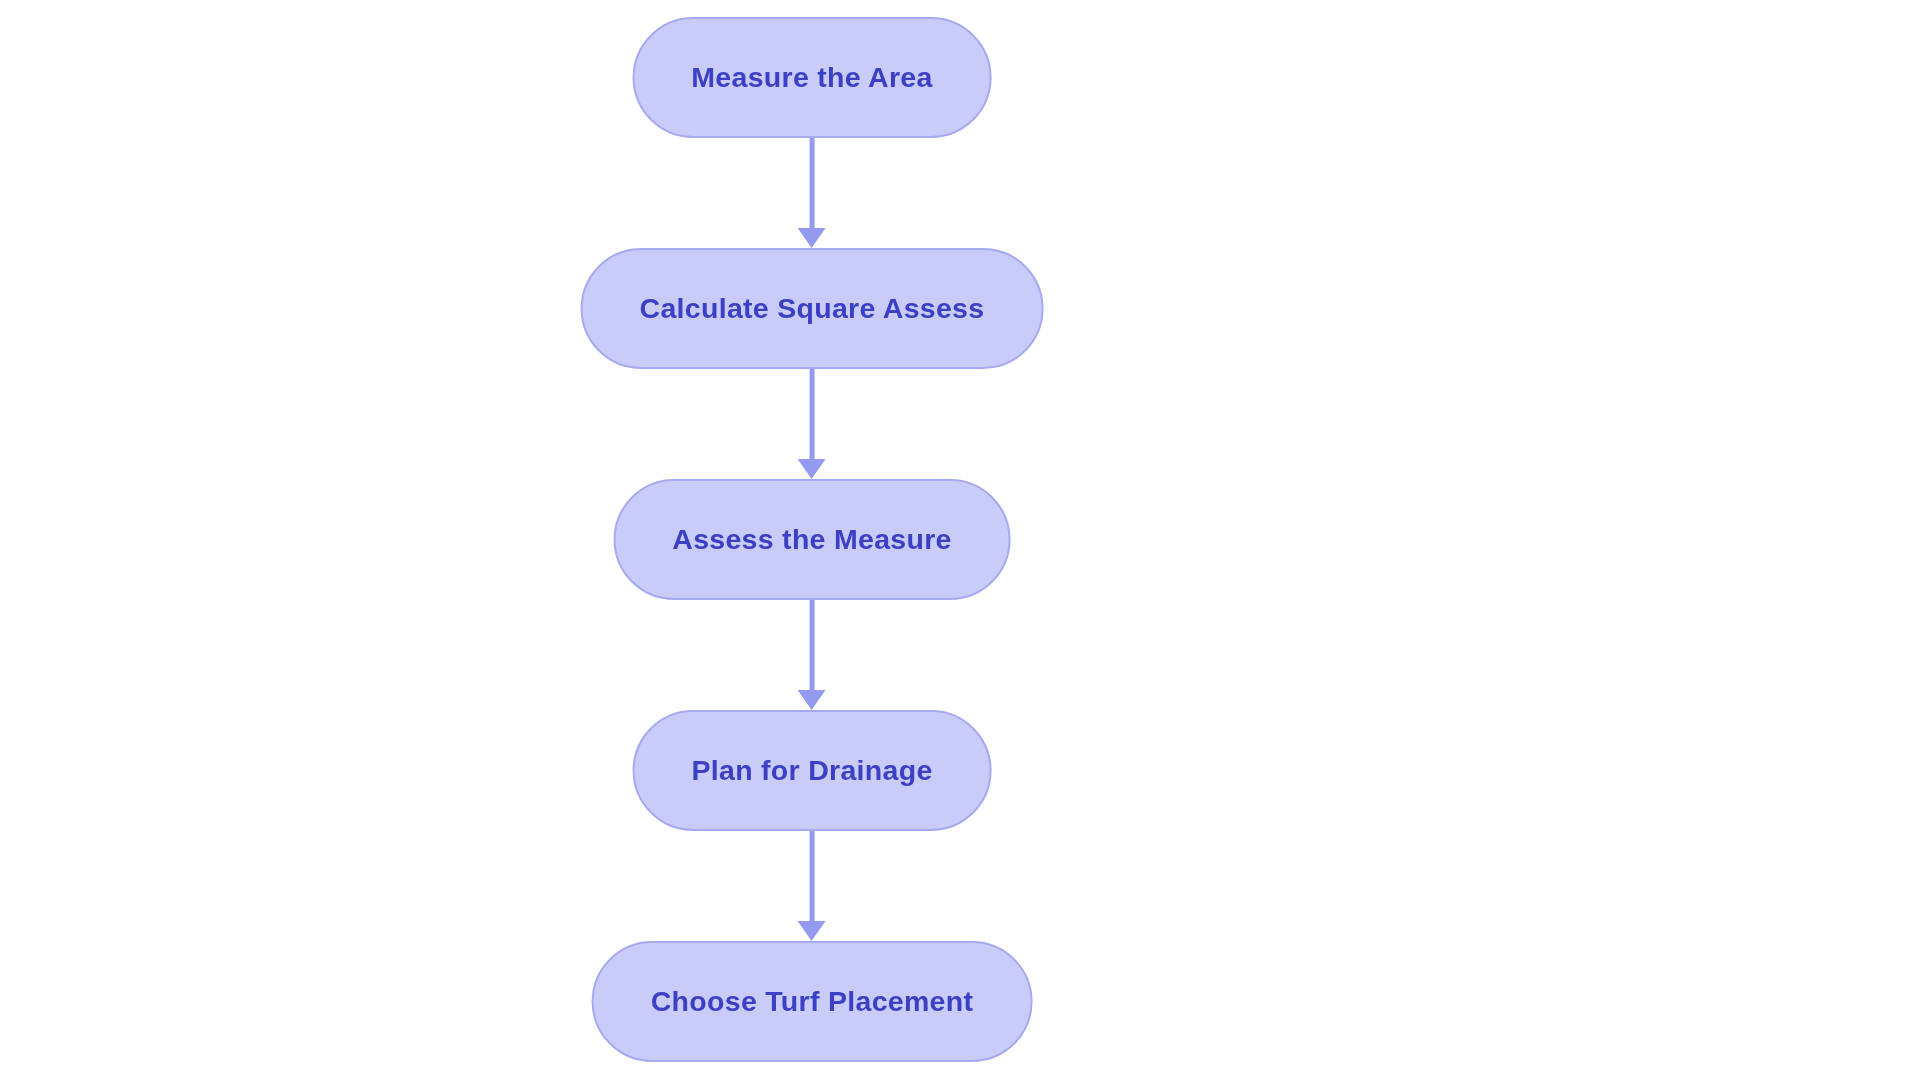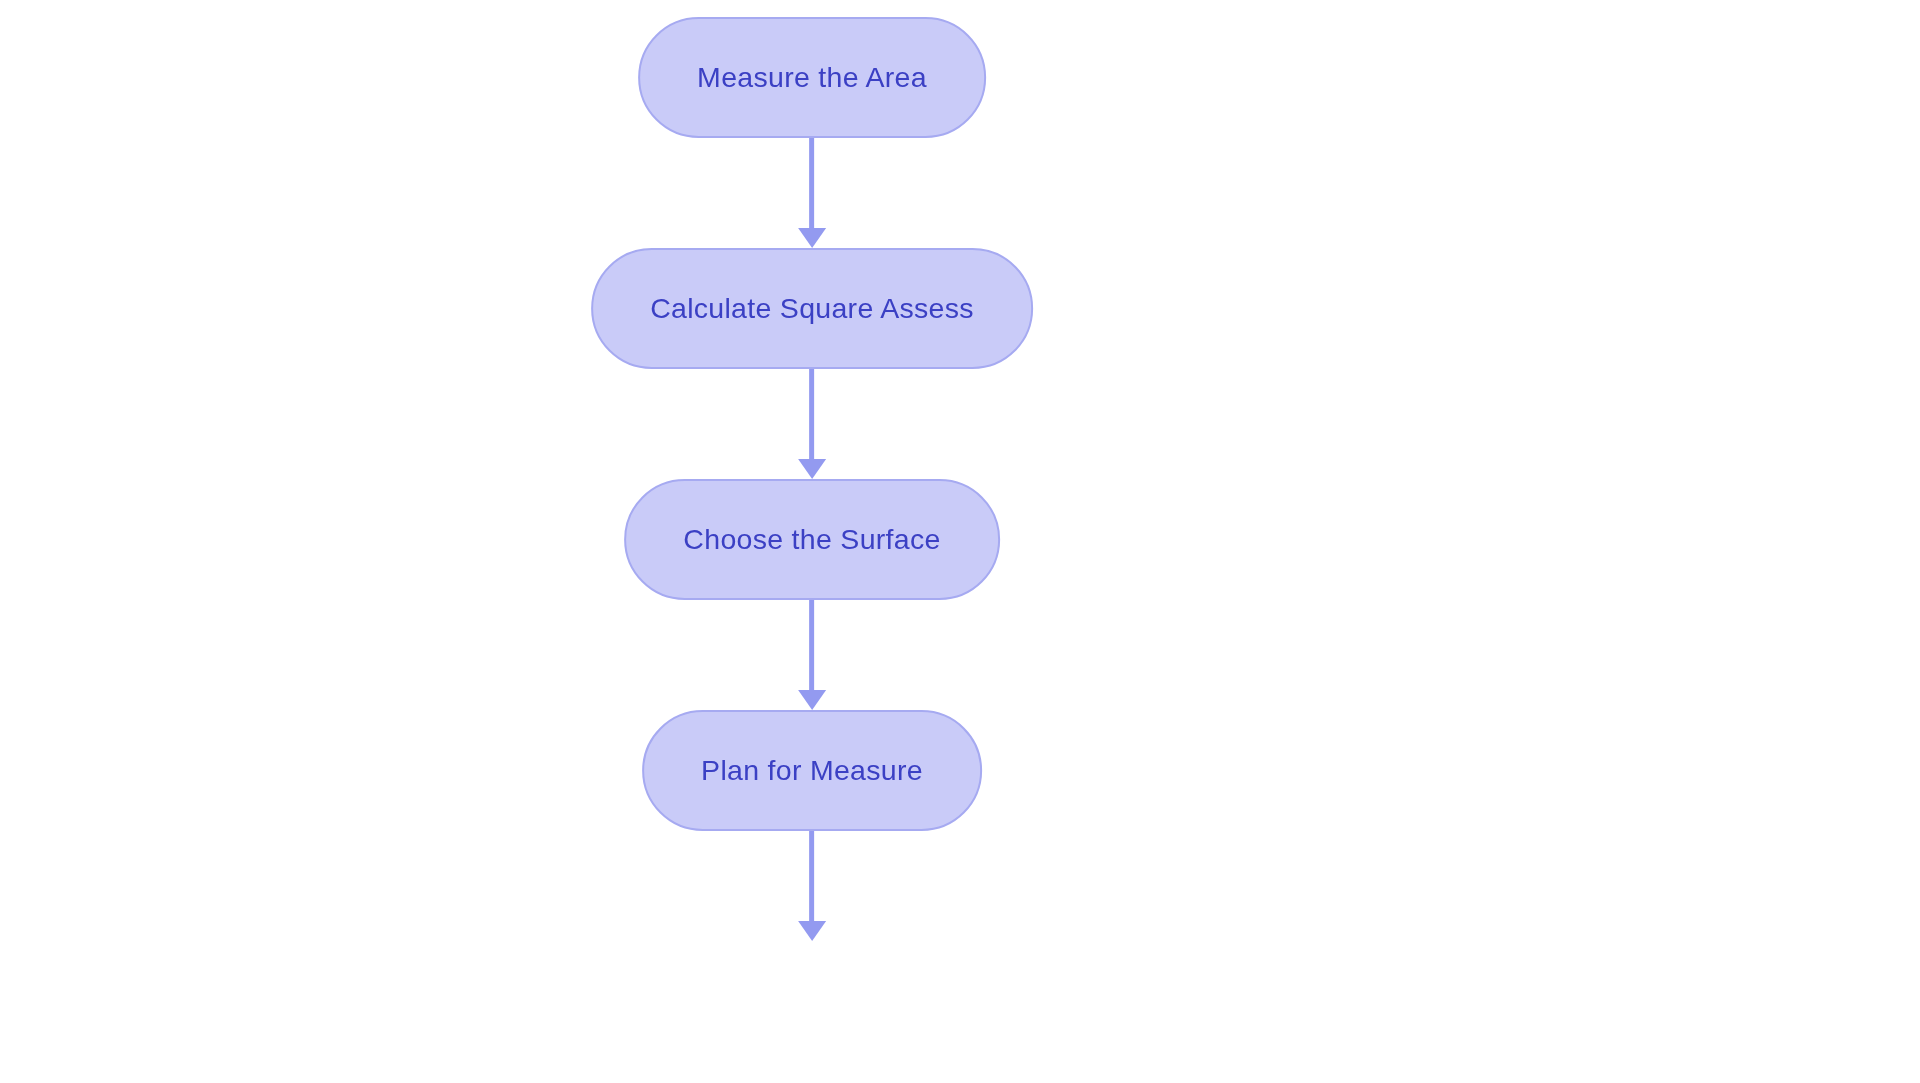--- a/index.html
+++ b/index.html
@@ -7,20 +7,21 @@
     padding: 0;
     background: #ffffff;
   }
   .canvas {
     position: relative;
     width: 1624px;
     height: 1083px;
     background: var(--page-bg, #ffffff);
     overflow: hidden;
     font-family: "Liberation Sans", "DejaVu Sans", sans-serif;
+    font-weight: bold;
   }
   .flow {
     position: absolute;
     left: 50%;
     top: 17px;
     transform: translateX(-50%);
     display: flex;
     flex-direction: column;
     align-items: center;
   }
@@ -76,32 +77,35 @@
     <div class="node">
       <span>Calculate Square Assess</span>
     </div>
 
     <div class="arrow">
       <div class="shaft"></div>
       <div class="head"></div>
     </div>
 
     <div class="node">
-      <span>Choose the Surface</span>
+      <span>Assess the Measure</span>
     </div>
 
     <div class="arrow">
       <div class="shaft"></div>
       <div class="head"></div>
     </div>
 
     <div class="node">
-      <span>Plan for Measure</span>
+      <span>Plan for Drainage</span>
     </div>
 
     <div class="arrow">
       <div class="shaft"></div>
       <div class="head"></div>
     </div>
 
+    <div class="node">
+      <span>Choose Turf Placement</span>
+    </div>
 
   </div>
 </div>
 
 </body></html>

